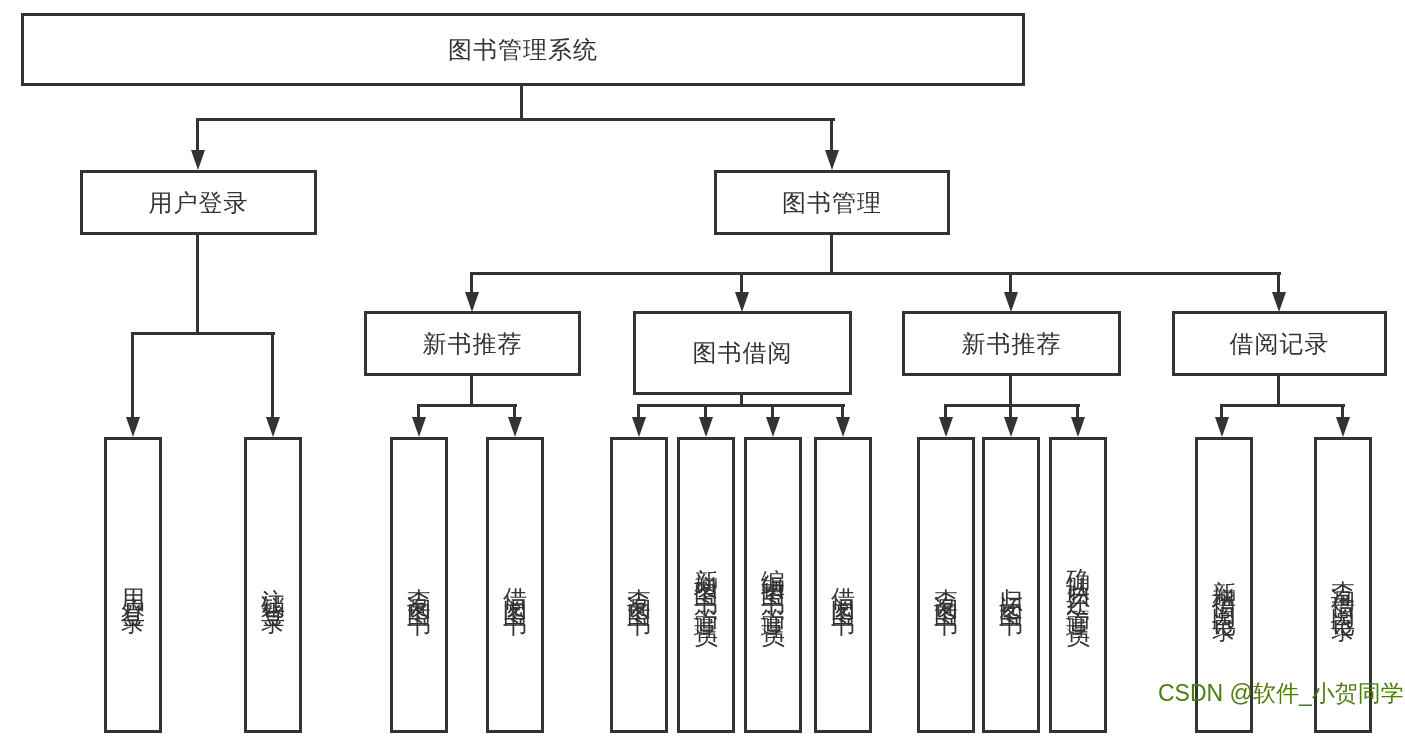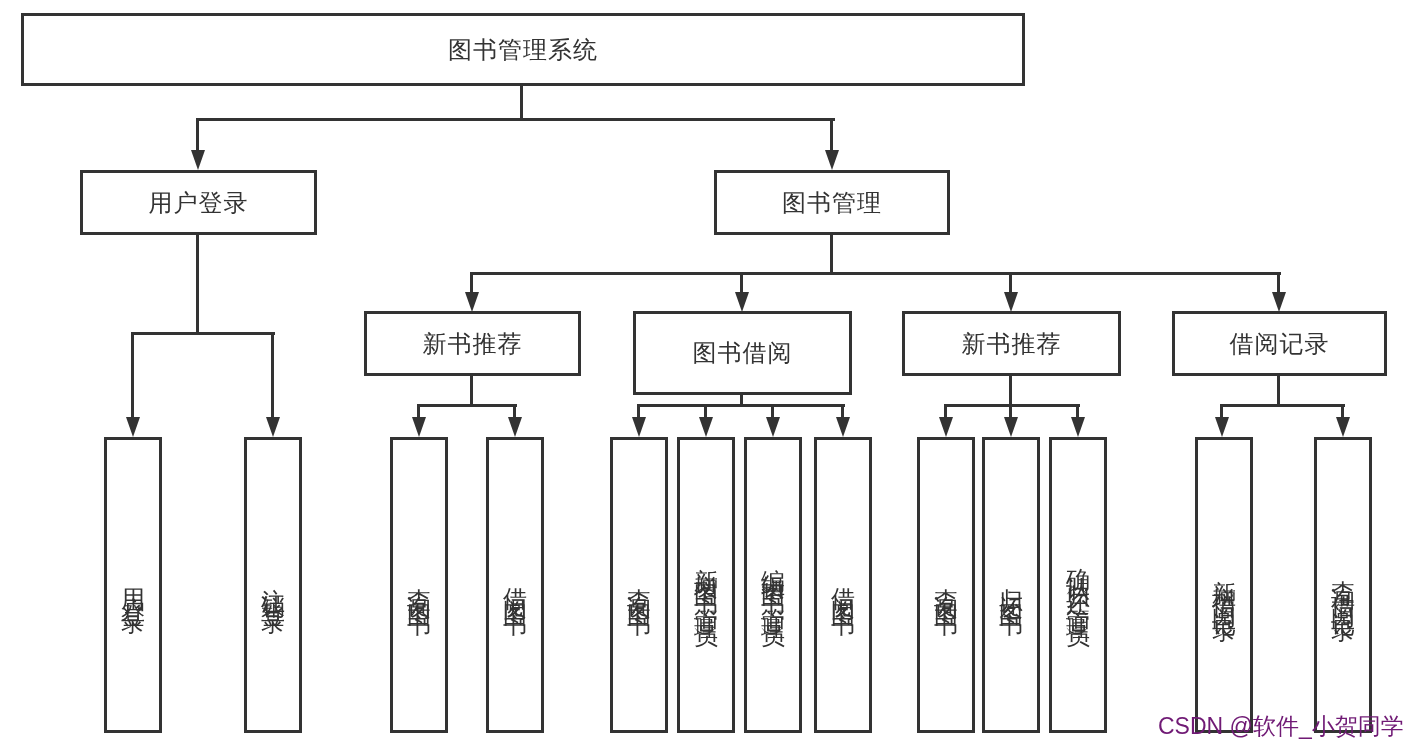--- a/index.html
+++ b/index.html
@@ -37,23 +37,23 @@
   .vline{position:absolute;width:3px;background:#333333;}
   .hline{position:absolute;height:3px;background:#333333;}
   .arrow{
     position:absolute;width:0;height:0;
     border-left:7px solid transparent;
     border-right:7px solid transparent;
     border-top:20px solid #333333;
   }
   .watermark{
     position:absolute;
-    left:1158px;top:711px;
+    left:1158px;top:678px;
     font-size:23px;
-    color:#701a75;
+    color:#4d7c0f;
     white-space:nowrap;
   }
 </style>
 </head>
 <body>
 
 <div id="canvas">
 
   <div class="vline" style="left:520px;top:68px;height:52px;"></div>
   <div class="hline" style="left:196px;top:118px;width:639px;"></div>

